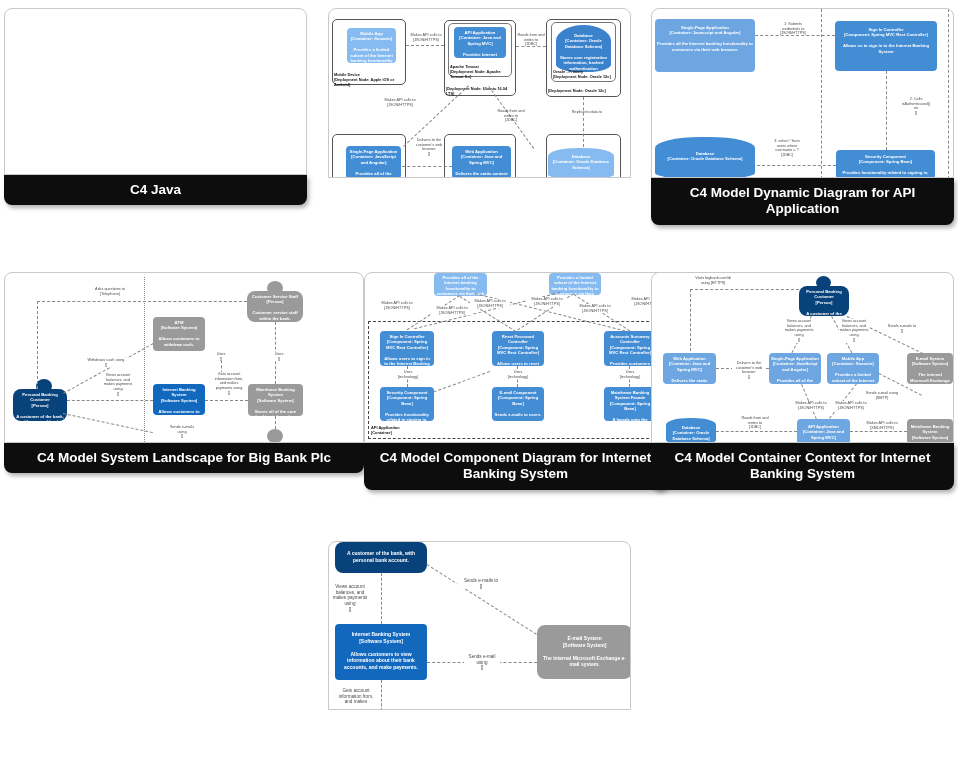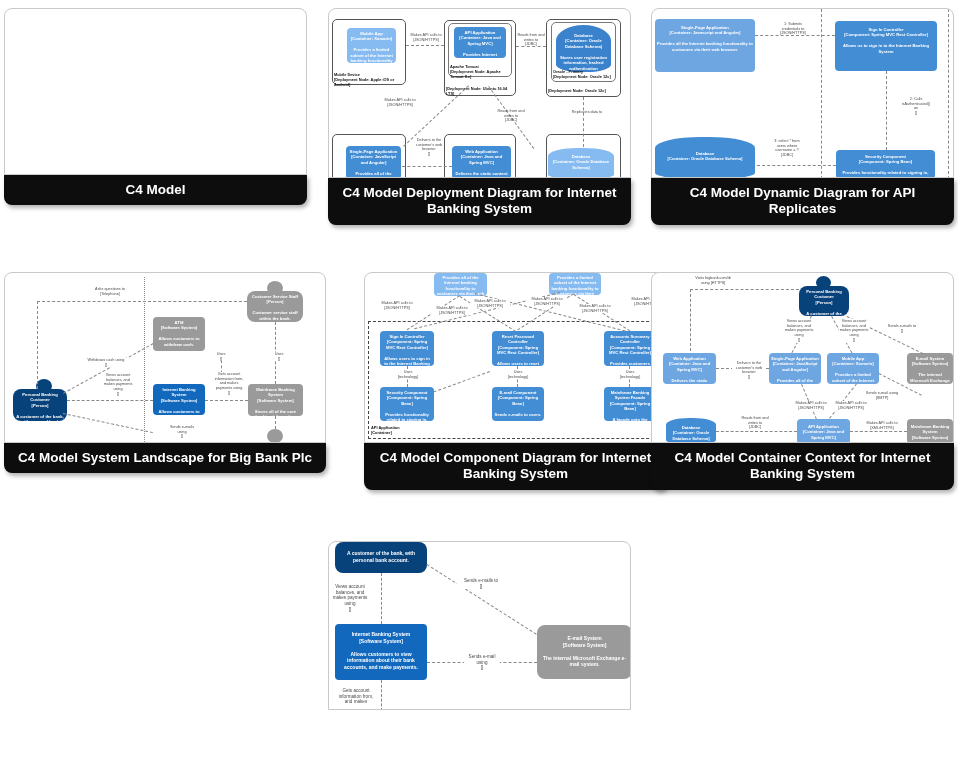--- a/index.html
+++ b/index.html
@@ -29,21 +29,21 @@
   .ld{position:absolute;border-top:1px dashed #888;height:0;transform-origin:0 0;}
   .boundary{position:absolute;border:1px dashed #444;background:transparent;box-sizing:border-box;}
 </style>
 </head>
 <body>
 
 <div class="page">
 
   <div class="card" style="left:4px;top:8px;width:303px;">
     <div class="thumb" style="height:167px;"></div>
-    <div class="caption">C4 Model</div>
+    <div class="caption">C4 Java</div>
   </div>
 
   <div class="card" style="left:328px;top:8px;width:303px;">
     <div class="thumb" style="height:170px;">
       <div class="group" style="left:3px;top:10px;width:74px;height:66px;"></div>
       <div class="n lblue" style="left:18px;top:19px;width:49px;height:35px;">Mobile App
 [Container: Xamarin]
 
 Provides a limited subset of the Internet banking functionality to customers via their mobile device.</div>
       <div class="glabel" style="left:5px;top:64px;width:70px;">Mobile Device
@@ -103,21 +103,20 @@
 [JSON/HTTPS]</div>
       <div class="el" style="left:163px;top:100px;width:38px;">Reads from and
 writes to
 [JDBC]</div>
       <div class="el" style="left:237px;top:101px;width:42px;">Replicates data to</div>
       <div class="el" style="left:80px;top:129px;width:40px;">Delivers to the
 customer's web
 browser
 []</div>
     </div>
-    <div class="caption">C4 Model Deployment Diagram for Internet Banking System</div>
   </div>
 
   <div class="card" style="left:651px;top:8px;width:303px;">
     <div class="thumb" style="height:170px;">
       <div class="lv" style="left:169px;top:0px;height:170px;"></div>
       <div class="lv" style="left:296px;top:0px;height:170px;"></div>
       <div class="n cblue" style="left:3px;top:10px;width:100px;height:53px;padding-top:6px;">Single-Page Application
 [Container: Javascript and Angular]
 
 Provides all the Internet banking functionality to customers via their web browser.</div>
@@ -139,24 +138,24 @@
 [JSON/HTTPS]</div>
       <div class="el" style="left:242px;top:88px;width:44px;">2: Calls
 isAuthenticated()
 on
 []</div>
       <div class="el" style="left:115px;top:130px;width:40px;background:#fff;">3: select * from
 users where
 username = ?
 [JDBC]</div>
     </div>
-    <div class="caption">C4 Model Dynamic Diagram for API Replicates</div>
-  </div>
-
-  <div class="card" style="left:4px;top:272px;width:322px;">
+    <div class="caption">C4 Model Dynamic Diagram for API Application</div>
+  </div>
+
+  <div class="card" style="left:4px;top:272px;width:360px;">
     <div class="thumb" style="height:171px;">
       <div class="lv" style="left:139px;top:4px;height:167px;border-left-style:dotted;"></div>
       <div class="phead gray" style="left:262px;top:8px;width:16px;height:14px;"></div>
       <div class="n gray" style="left:242px;top:18px;width:56px;height:31px;border-radius:8px;">Customer Service Staff
 [Person]
 
 Customer service staff within the bank.</div>
       <div class="n gray" style="left:148px;top:44px;width:52px;height:34px;">ATM
 [Software System]
 

